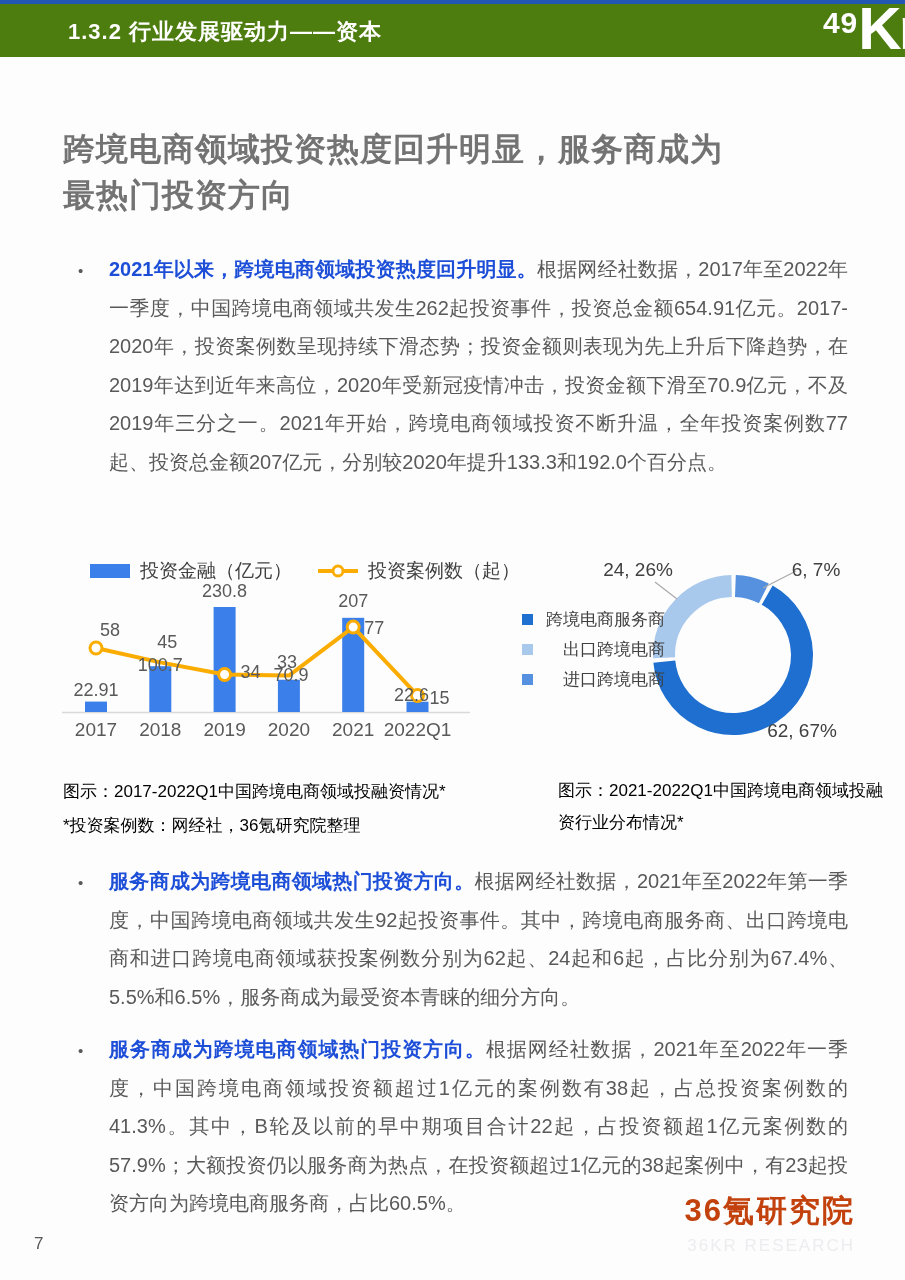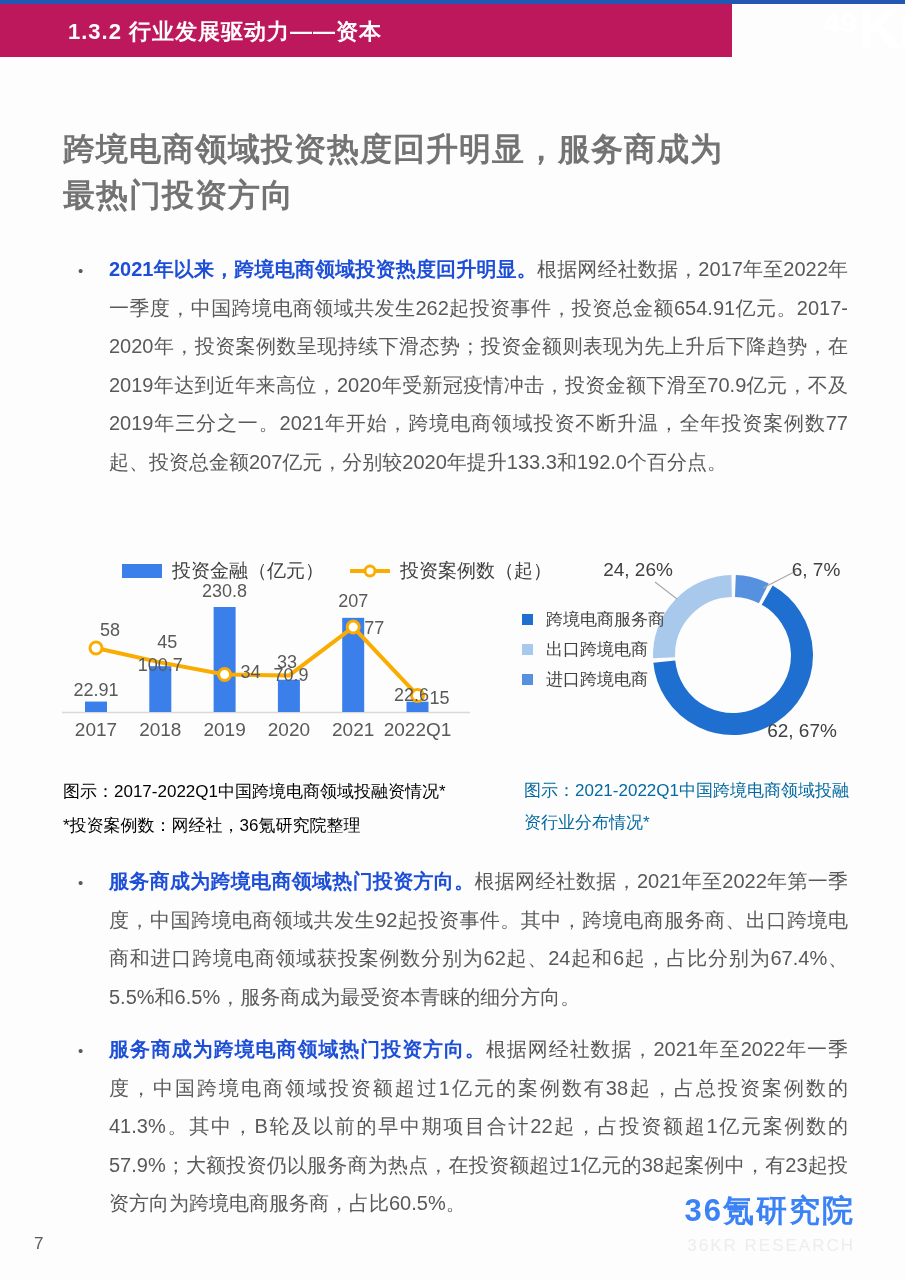--- a/index.html
+++ b/index.html
@@ -1,51 +1,51 @@
 <!DOCTYPE html>
 <html><head>
 <meta charset="utf-8">
 <style>
   html,body{margin:0;padding:0;background:#e9e9e9;}
   .page{position:relative;width:905px;height:1280px;background:#fdfdfd;overflow:hidden;
         font-family:"Liberation Sans","DejaVu Sans",sans-serif;}
   
   .top-strip{position:absolute;top:0;left:0;width:905px;height:4px;background:#2257b4;}
-  .header{position:absolute;top:4px;left:0;width:732px;height:53px;background:#be185d;text-decoration:underline;}
+  .header{position:absolute;top:4px;left:0;width:905px;height:53px;background:#4d7c0f;text-decoration:underline;}
   .header-title{position:absolute;left:68px;top:13px;font-size:22px;font-weight:bold;color:#ffffff;letter-spacing:1px;}
   .logo{position:absolute;top:4px;right:-14px;color:#ffffff;display:flex;align-items:flex-start;}
   .logo-36{font-size:30px;font-weight:bold;line-height:1;margin-top:4px;letter-spacing:1px;}
   .logo-kr{font-size:60px;font-weight:bold;line-height:0.82;letter-spacing:-3px;}
   
   .page-title{position:absolute;left:63px;top:126px;width:800px;color:#737373;
               font-size:32px;font-weight:bold;line-height:46px;letter-spacing:1px;}
   
   .bullet{position:absolute;left:76px;width:772px;}
   .bullet-dot{position:absolute;left:2px;top:12px;font-size:15px;color:#595959;}
   .bullet-text{margin-left:33px;font-size:20px;line-height:38.5px;color:#595959;text-align:justify;}
   .bullet-lead{font-weight:bold;color:#1d4ed8;}
   .b1{top:250px;} .b2{top:862px;} .b3{top:1030px;}
   
   .combo-legend{position:absolute;left:90px;top:558px;display:flex;gap:26px;align-items:flex-end;
-                font-size:19px;color:#3f3f3f;margin-left:32px;}
+                font-size:19px;color:#3f3f3f;}
   .combo-legend .item{display:flex;align-items:center;gap:10px;}
   .combo-legend .swatch{width:40px;height:14px;background:#3b7fea;}
   
   .combo-svg{position:absolute;left:58px;top:552px;}
   .donut-svg{position:absolute;left:560px;top:550px;}
   .donut-legend{position:absolute;left:522px;top:604px;z-index:2;}
-  .donut-legend .item{display:flex;align-items:center;gap:13px;height:30px;font-size:17px;color:#404040;}
+  .donut-legend .item{display:flex;align-items:center;gap:13px;height:30px;font-size:17px;color:#404040;justify-content:space-between;}
   .donut-legend .swatch{width:11px;height:11px;flex:0 0 11px;}
   
   .caption-left{position:absolute;left:63px;top:775px;width:445px;font-size:17px;color:#000000;line-height:34px;}
-  .caption-right{position:absolute;left:524px;top:775px;width:325px;font-size:17px;color:#0369a1;line-height:32px;}
+  .caption-right{position:absolute;left:558px;top:775px;width:325px;font-size:17px;color:#000000;line-height:32px;}
   
   .page-number{position:absolute;left:34px;top:1234px;font-size:17px;color:#595959;}
   .watermark{position:absolute;right:50px;top:1190px;text-align:right;}
-  .wm1{font-size:31px;font-weight:bold;color:#3b82f6;letter-spacing:2px;}
+  .wm1{font-size:31px;font-weight:bold;color:#c2410c;letter-spacing:2px;}
   .wm2{font-size:17px;color:#ededf0;letter-spacing:2px;margin-top:4px;}
   svg text{font-family:"Liberation Sans","DejaVu Sans",sans-serif;}
 </style>
 </head>
 <body>
 
 <div class="page">
 
   <div class="top-strip"></div>
   <div class="header">

